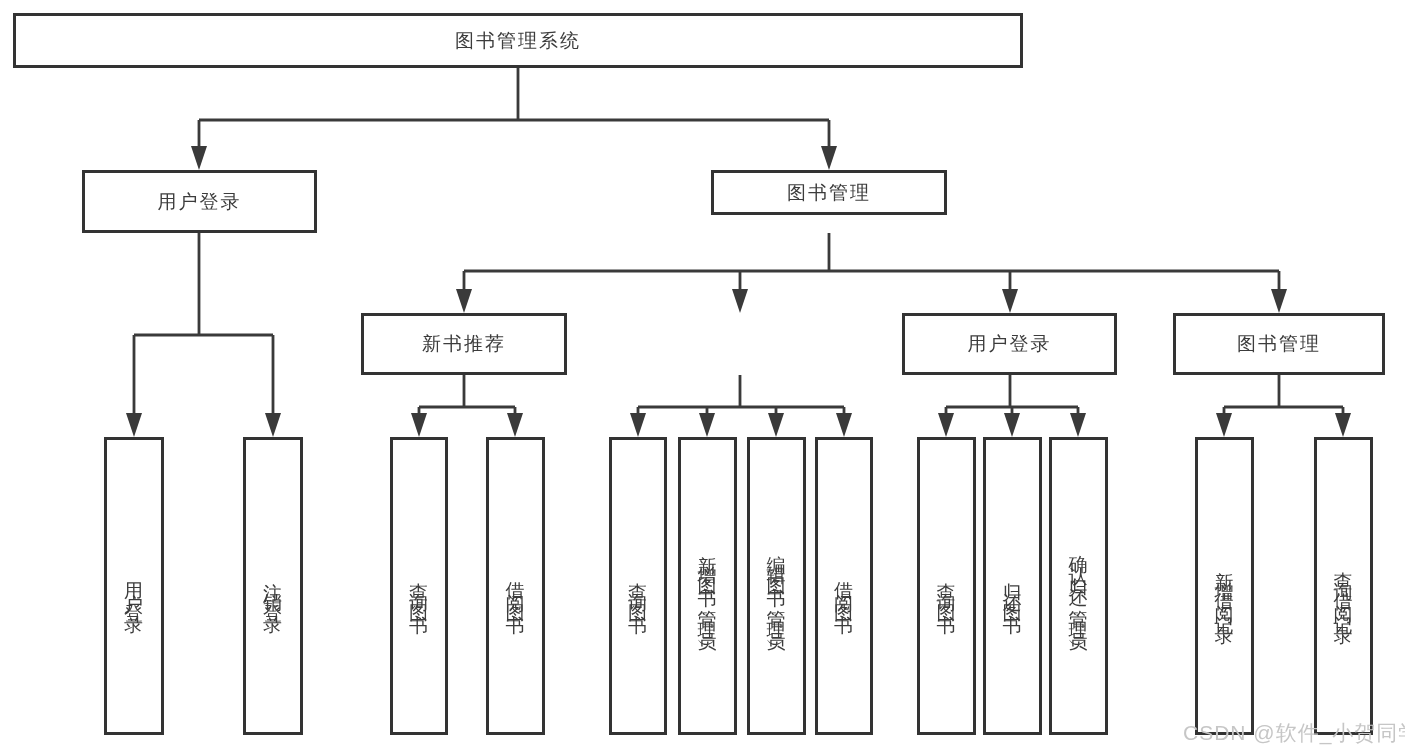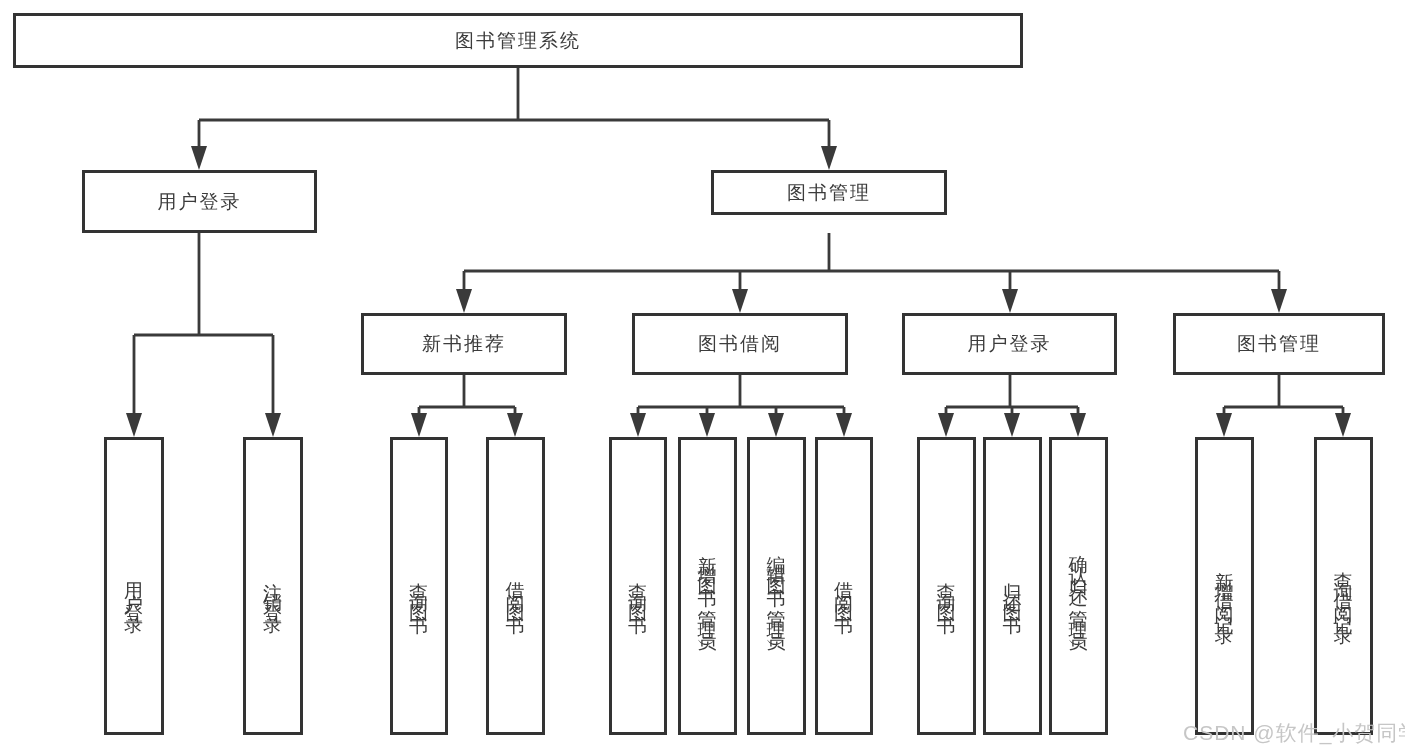--- a/index.html
+++ b/index.html
@@ -79,21 +79,20 @@
       <polygon points="1335,413 1351,413 1343,437"></polygon>
     </g>
   </svg>
 
   <div class="box h" style="left:13px;top:13px;width:1010px;height:55px">图书管理系统</div>
 
   <div class="box h" style="left:82px;top:170px;width:235px;height:63px">用户登录</div>
   <div class="box h" style="left:711px;top:170px;width:236px;height:45px">图书管理</div>
 
   <div class="box h" style="left:361px;top:313px;width:206px;height:62px">新书推荐</div>
-  <div class="box h" style="left:632px;top:313px;width:216px;height:62px">图书借阅</div>
   <div class="box h" style="left:902px;top:313px;width:215px;height:62px">用户登录</div>
   <div class="box h" style="left:1173px;top:313px;width:212px;height:62px">图书管理</div>
 
   <div class="box v" style="left:104px;top:437px;width:60px;height:298px">用户登录</div>
   <div class="box v" style="left:243px;top:437px;width:60px;height:298px">注销登录</div>
 
   <div class="box v" style="left:390px;top:437px;width:58px;height:298px">查询图书</div>
   <div class="box v" style="left:486px;top:437px;width:59px;height:298px">借阅图书</div>
 
   <div class="box v" style="left:609px;top:437px;width:58px;height:298px">查询图书</div>

